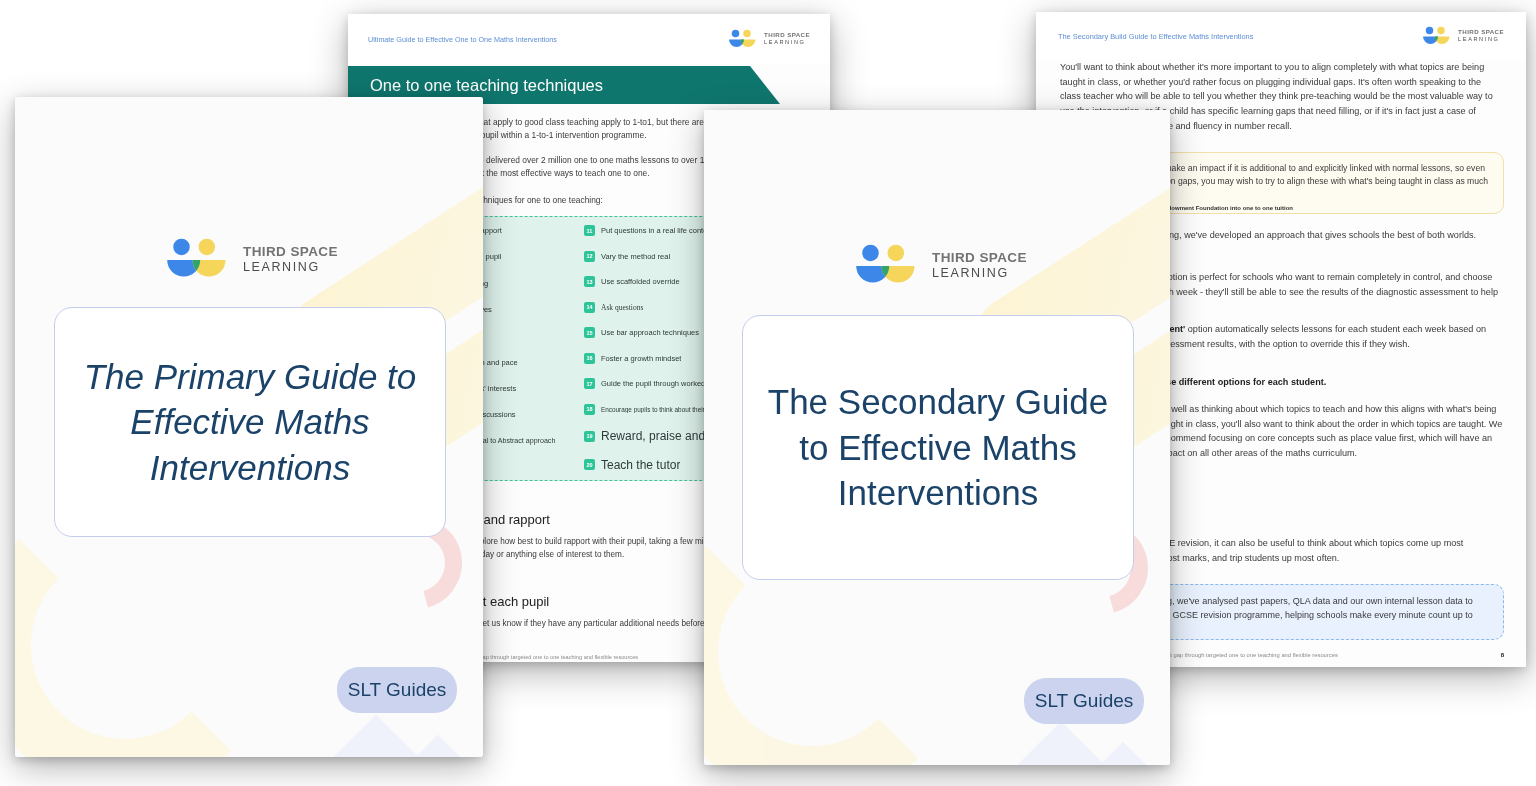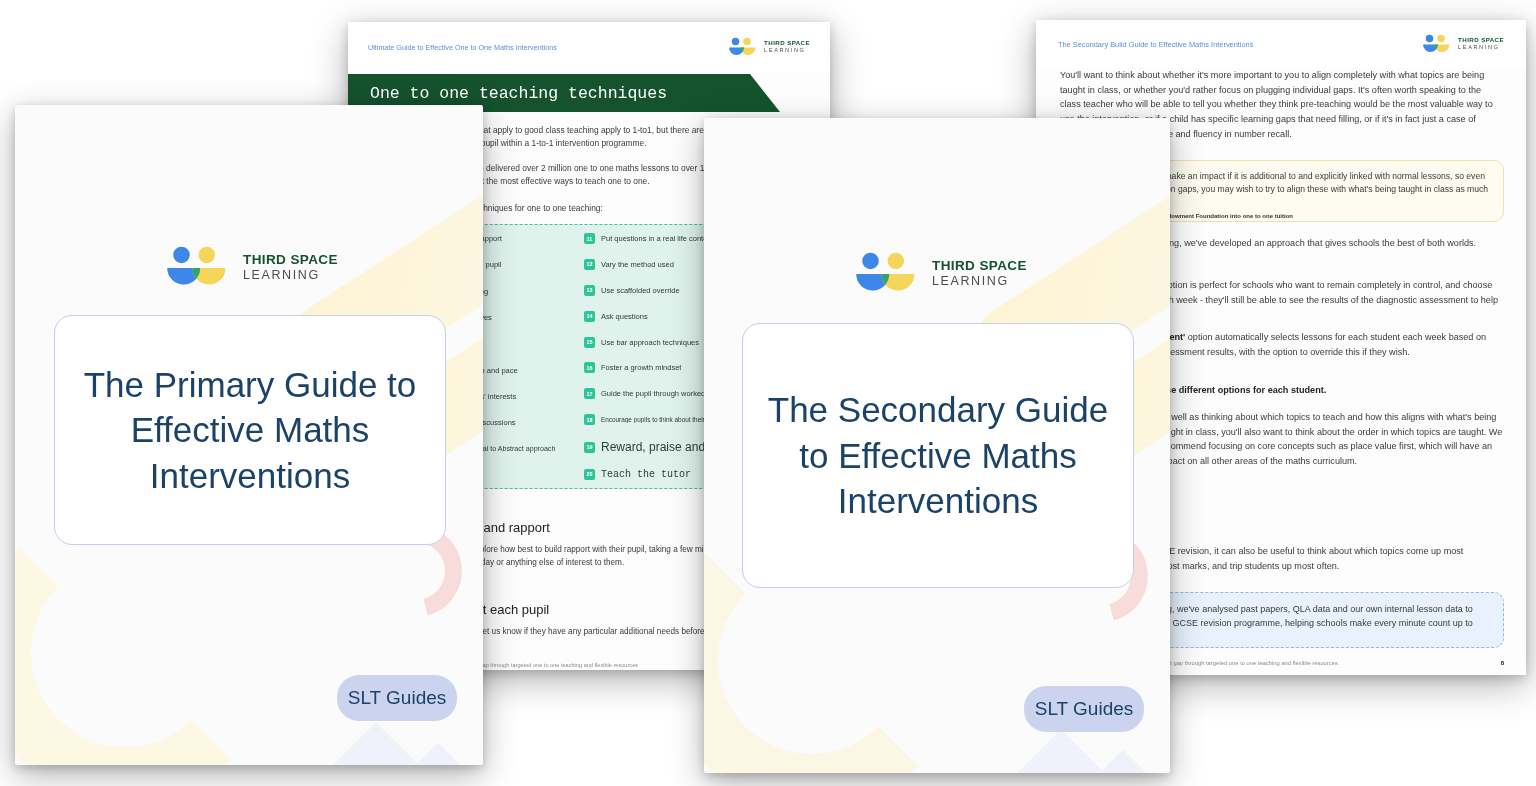--- a/index.html
+++ b/index.html
@@ -3,35 +3,35 @@
 <meta charset="utf-8">
 <title>Third Space Learning SLT Guides</title>
 <style>
   * { box-sizing: border-box; margin: 0; padding: 0; }
   html, body {
     width: 1536px; height: 786px;
     background: #ffffff;
     font-family: "Liberation Sans", sans-serif;
     overflow: hidden;
   }
-  .stage { position: relative; width: 1536px; height: 582px; background:#fff;margin-top:8px; }
+  .stage { position: relative; width: 1536px; height: 582px; background:#fff; }
 
   
   .doc {
     position: absolute;
     background: #fdfdfd;
     overflow: hidden;
   }
   .doc.shadow { box-shadow: 0 10px 34px rgba(0,0,0,.30), 0 3px 10px rgba(0,0,0,.18); }
 
   
   .logo { display:flex; align-items:center; gap:10px; }
   .logo-mark { position:relative; flex:0 0 auto; }
   .logo-words { display:flex; flex-direction:column; line-height:1.12; }
-  .logo-words .l1 { font-weight:700; color:#14532d; letter-spacing:.4px; }
+  .logo-words .l1 { font-weight:700; color:#737373; letter-spacing:.4px; }
   .logo-words .l2 { font-weight:400; color:#4c4c4c; letter-spacing:1.6px; }
 
   
   .cover { background:#fbfbfc; }
   .cover .blob-yellow-1,
   .cover .blob-yellow-2 {
     position:absolute; border-radius:999px;
     background: linear-gradient(135deg,#fdf3cf 0%, #fcf6de 60%, #fdf8e6 100%);
     opacity:.95;
   }
@@ -71,24 +71,23 @@
     color:#1b4268;
     border-radius:22px;
     display:flex; align-items:center; justify-content:center;
     font-weight:400;
   }
 
   
   .hdr-row { position:absolute; display:flex; align-items:center; justify-content:space-between; }
   .hdr-eyebrow { color:#5b8dd6; font-weight:400; }
   .band {
-    position:absolute; background:#14532d; color:#fff;
+    position:absolute; background:#0f766e; color:#fff;
     display:flex; align-items:center;
     clip-path: polygon(0 0, calc(100% - 30px) 0, 100% 100%, 0 100%);
-    font-family: Liberation Mono, monospace;
   }
   .band span { font-weight:400; }
   .body-p { position:absolute; color:#3a3a3a; line-height:1.55; }
   .h-sub { position:absolute; color:#222; font-weight:400; }
   .footer-note { position:absolute; color:#8a8a8a; }
 
   .mint-box {
     position:absolute;
     background:#dff3ec;
     border:1.6px dashed #3fc39a;
@@ -215,29 +214,29 @@
           </div>
         <div style="height:10px;"></div>
       </div>
       <div class="mint-col">
         <div class="mint-item">
             <span class="num-chip">11</span>
             <span class="txt" style="font-size:7.5px;">Put questions in a real life context</span>
           </div>
         <div class="mint-item">
             <span class="num-chip">12</span>
-            <span class="txt" style="font-size:7.5px;">Vary the method used</span>
+            <span class="txt" style="font-size:7.5px;">Vary the method real</span>
           </div>
         <div class="mint-item">
             <span class="num-chip">13</span>
             <span class="txt" style="font-size:7.5px;">Use scaffolded override</span>
           </div>
         <div class="mint-item">
             <span class="num-chip">14</span>
-            <span class="txt" style="font-size:7.5px;">Ask questions</span>
+            <span class="txt" style="font-size:7.5px;font-family:Liberation Serif, serif;">Ask questions</span>
           </div>
         <div class="mint-item">
             <span class="num-chip">15</span>
             <span class="txt" style="font-size:7.5px;">Use bar approach techniques</span>
           </div>
         <div class="mint-item">
             <span class="num-chip">16</span>
             <span class="txt" style="font-size:7.5px;">Foster a growth mindset</span>
           </div>
         <div class="mint-item">
@@ -247,21 +246,21 @@
         <div class="mint-item">
             <span class="num-chip">18</span>
             <span class="txt" style="font-size:6.4px;">Encourage pupils to think about their thinking</span>
           </div>
         <div class="mint-item">
             <span class="num-chip">19</span>
             <span class="txt" style="font-size:12px;">Reward, praise and encourage</span>
           </div>
         <div class="mint-item">
             <span class="num-chip">20</span>
-            <span class="txt" style="font-size:10px;font-family:Liberation Mono, monospace;">Teach the tutor</span>
+            <span class="txt" style="font-size:12px;">Teach the tutor</span>
           </div>
       </div>
     </div>
 
     <div class="h-sub" style="left:22px; top:498px; width:412px; font-size:13px;">Build a relationship and rapport</div>
     <div class="body-p" style="left:30px; top:522px; width:404px; font-size:8.2px;">We recommend all tutors explore how best to build rapport with their pupil, taking a few minutes at the start of each lesson to discuss their day or anything else of interest to them.</div>
 
     <div class="h-sub" style="left:22px; top:580px; width:412px; font-size:13px;">Find out more about each pupil</div>
     <div class="body-p" style="left:30px; top:604px; width:404px; font-size:8.2px;">We ask the class teacher to let us know if they have any particular additional needs before starting the programme.</div>
 
@@ -361,21 +360,21 @@
           <path d="M25 21 L32 21 A15 15 0 0 1 28.5 30.6 A15 15 0 0 1 25 21 Z" fill="#30a46c"></path>
         </svg>
       </div>
       <div class="logo-words">
         <span class="l1" style="font-size:13.5px;">THIRD SPACE</span>
         <span class="l2" style="font-size:12.5px;">LEARNING</span>
       </div>
     </div>
 
     <div class="title-card" style="left:39px; top:210px; width:392px; height:230px; padding:18px 26px;">
-      <h1 style="font-size:35px;">The Primary Guide to Effective Maths Interventions</h1>
+      <h1 style="font-size:35px;font-style:italic;">The Primary Guide to Effective Maths Interventions</h1>
     </div>
 
     <div class="slt-badge" style="left:322px; top:570px; width:120px; height:46px; font-size:19px;">
       <span>SLT Guides</span>
     </div>
   </div>
 
   <div class="doc cover shadow" style="left:704px; top:110px; width:466px; height:655px; border-radius:2px;">
 
     <div class="blob-yellow-1" style="left:250px; top:120px; width:330px; height:92px; transform:rotate(-33deg);"></div>

